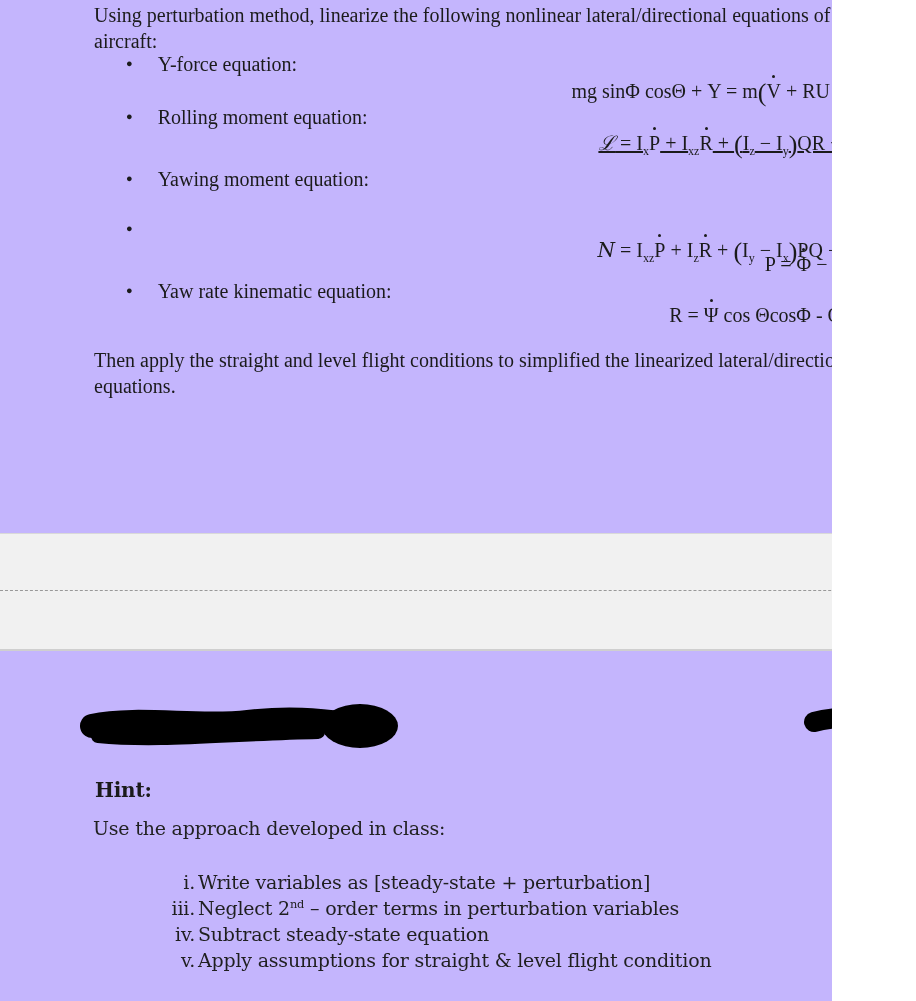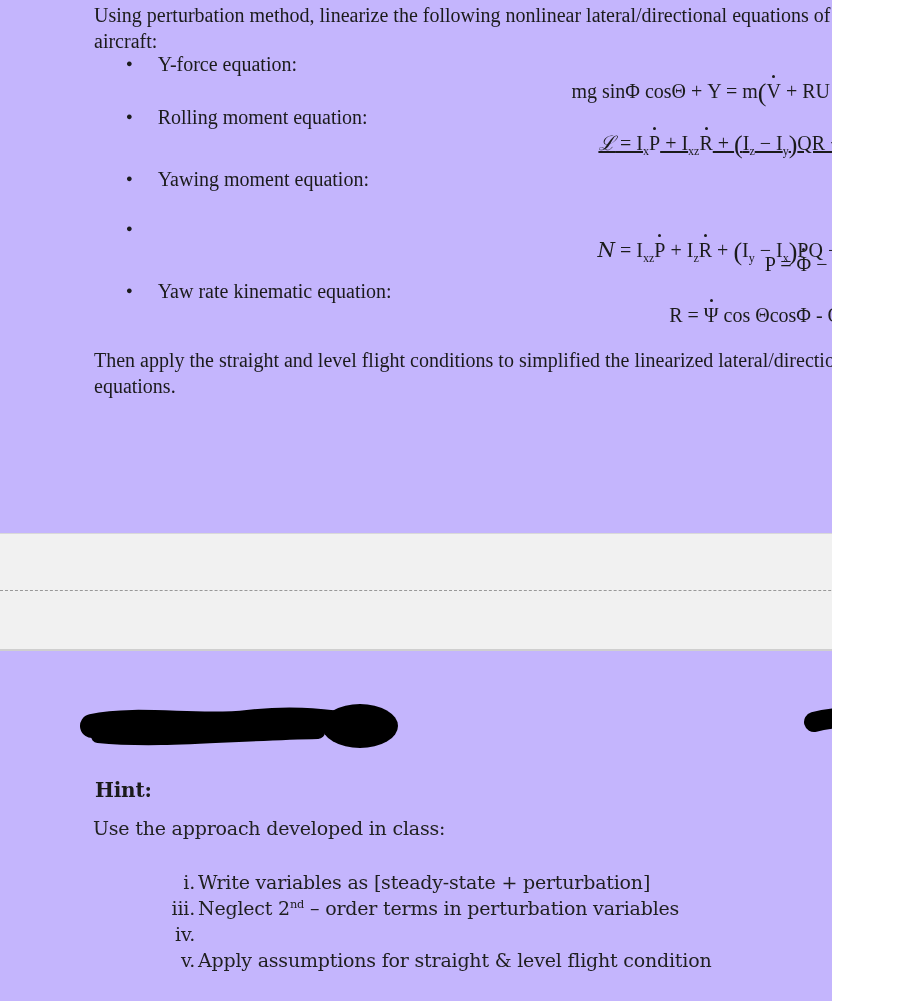--- a/index.html
+++ b/index.html
@@ -119,20 +119,21 @@
     <div class="step-row">
       <span class="step-num">i.</span>
       <span class="step-text">Write variables as [steady-state + perturbation]</span>
     </div>
     <div class="step-row">
       <span class="step-num">iii.</span>
       <span class="step-text">Neglect 2<sup>nd</sup> – order terms in perturbation variables</span>
     </div>
     <div class="step-row">
       <span class="step-num">iv.</span>
+      <span class="step-text">Subtract steady-state equation</span>
     </div>
     <div class="step-row">
       <span class="step-num">v.</span>
       <span class="step-text">Apply assumptions for straight &amp; level flight condition</span>
     </div>
   </div>
 
 </div>
 
 </body></html>

